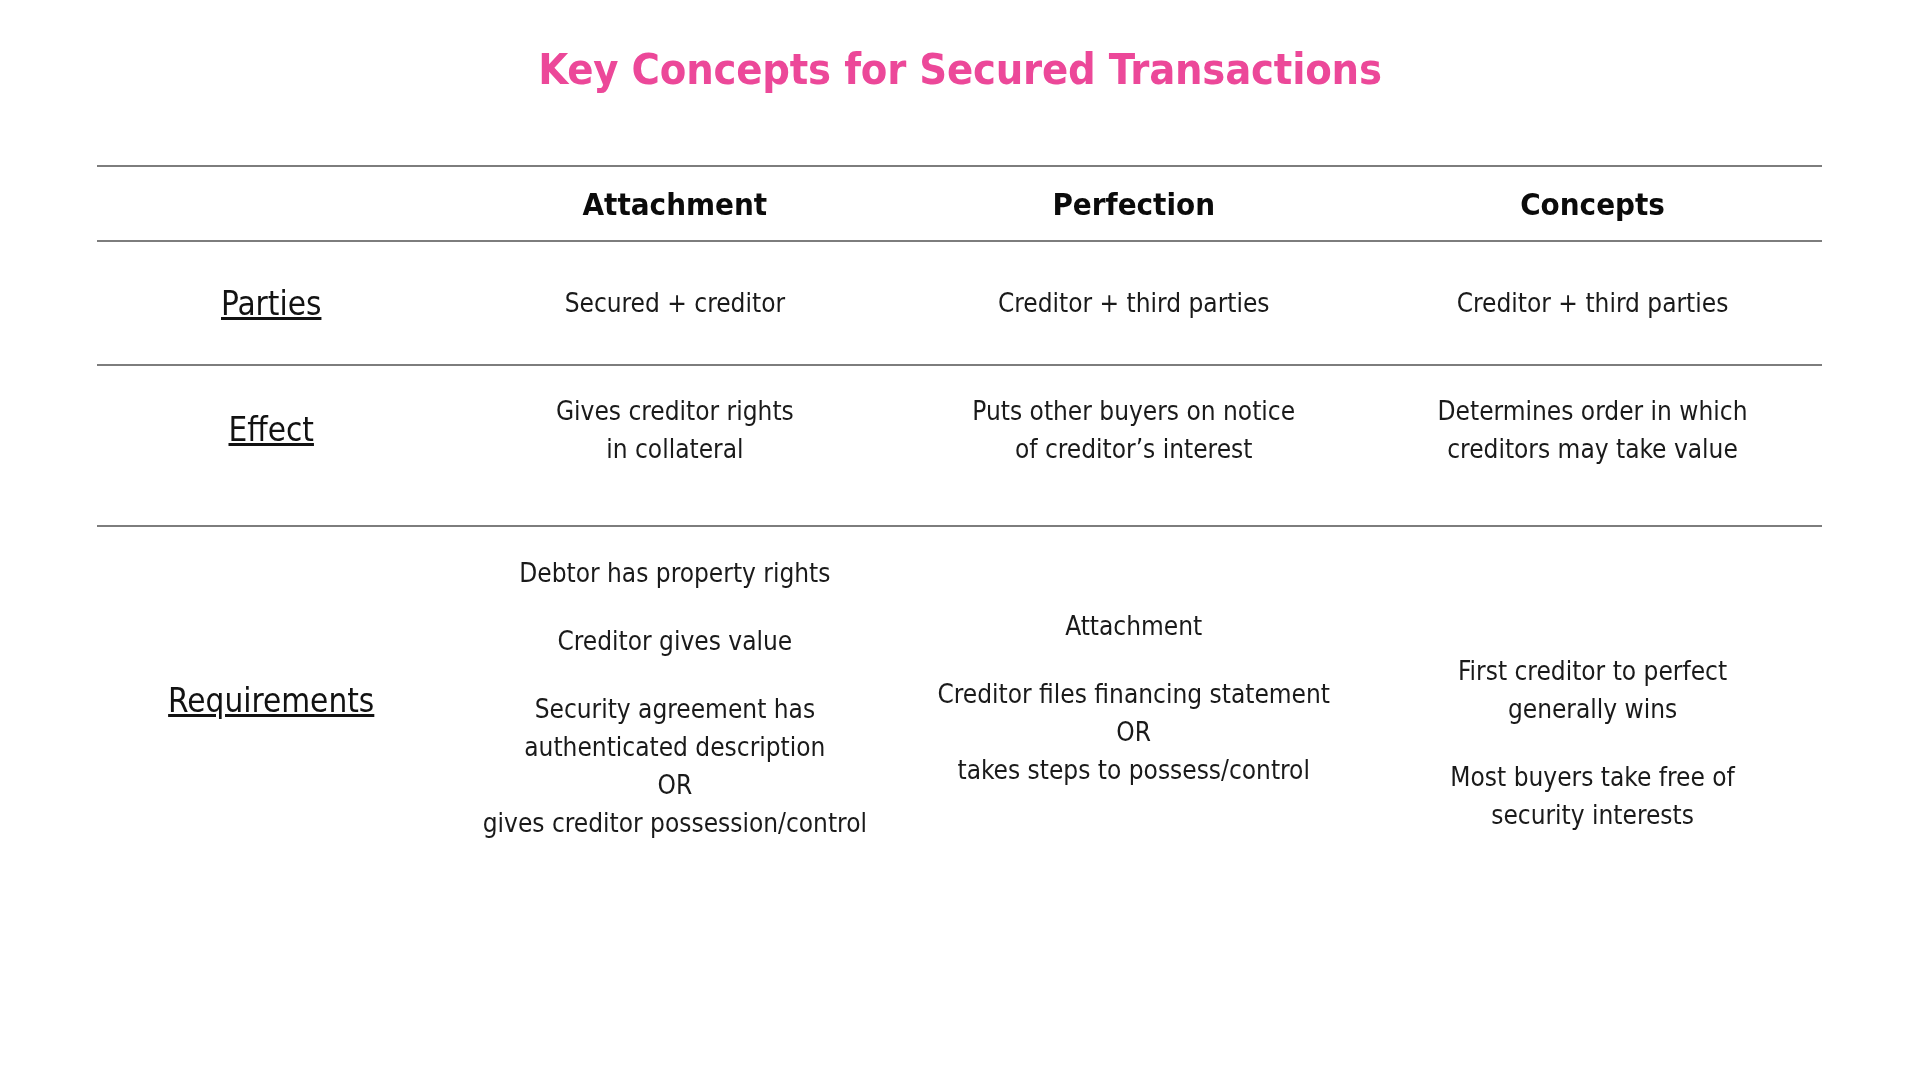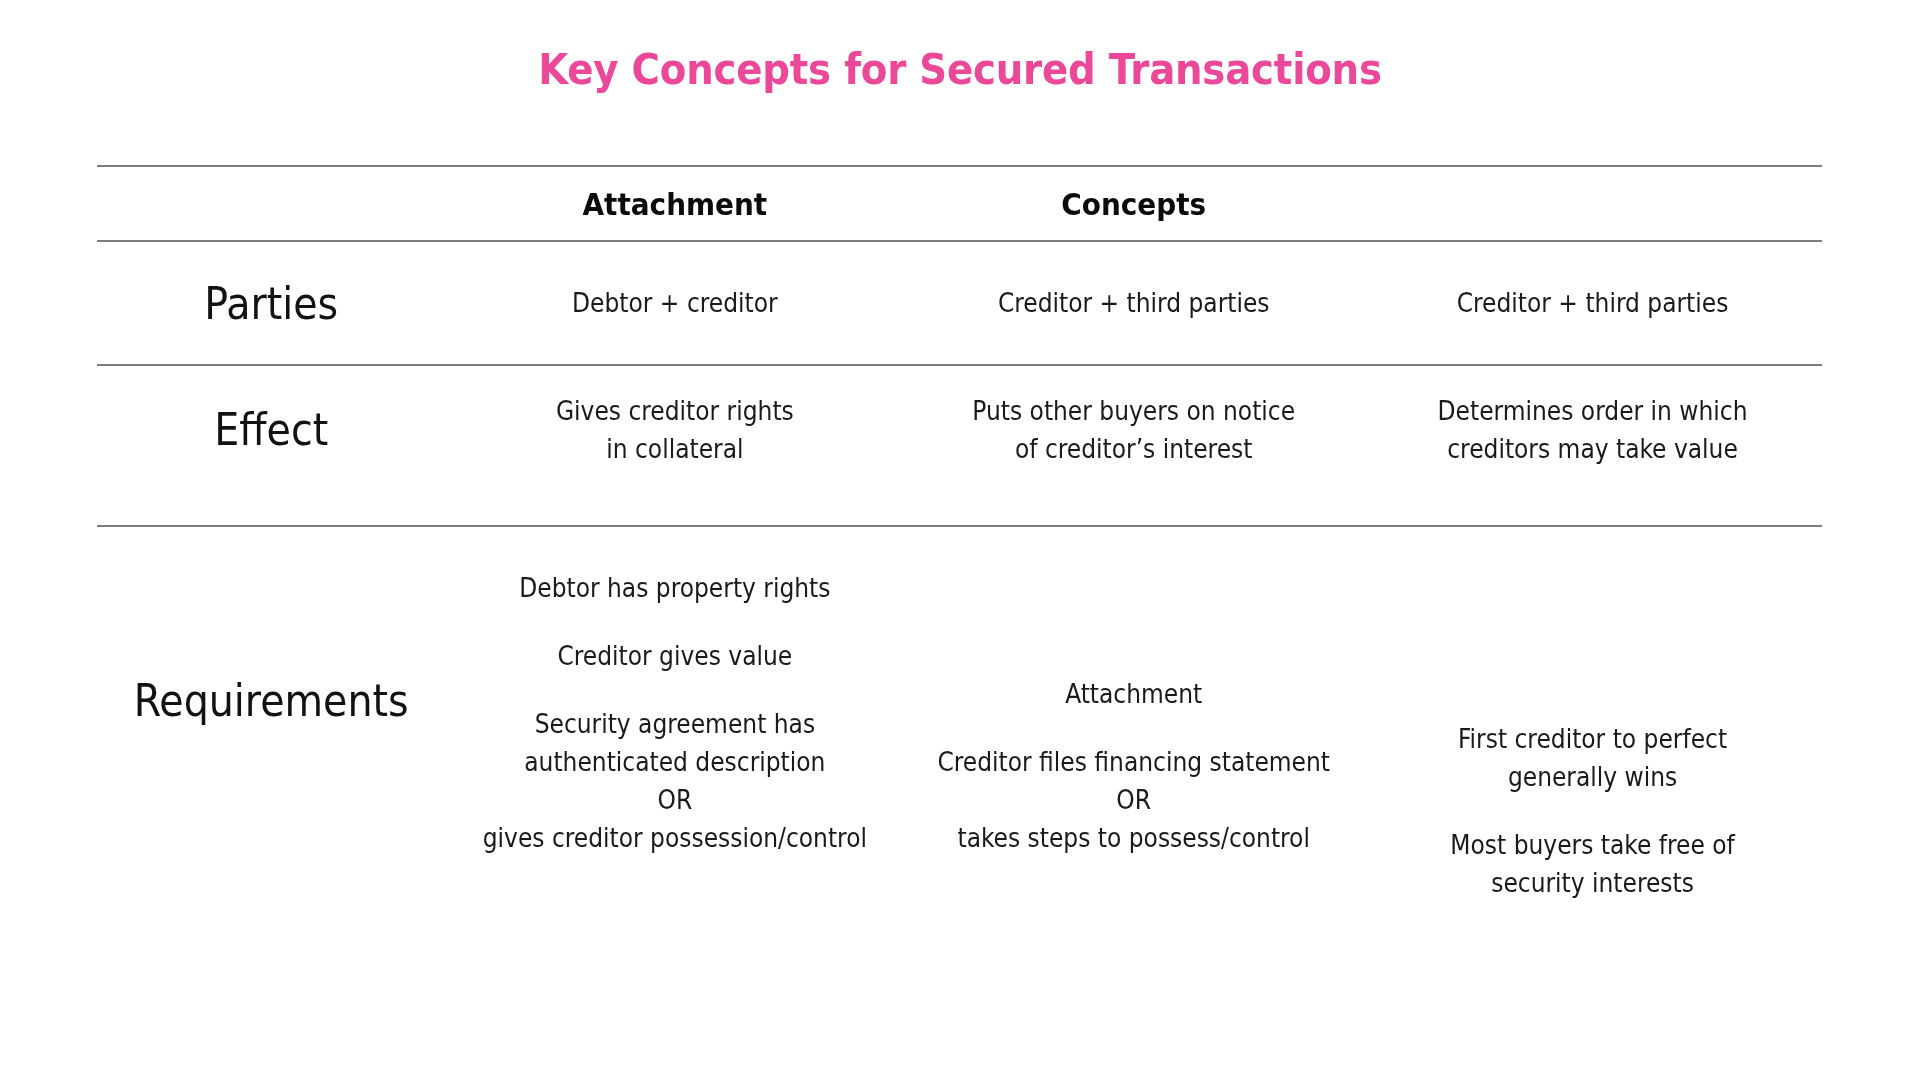--- a/index.html
+++ b/index.html
@@ -79,45 +79,46 @@
     font-size: 31px;
     color: #0b0b0b;
     letter-spacing: 0px;
     white-space: nowrap;
   }
 
   
   .row-label {
     font-family: "DejaVu Sans Condensed", "Liberation Sans Narrow", "Liberation Sans", sans-serif;
     font-weight: 300;
-    font-size: 44px;
+    font-size: 33px;
     color: #121212;
     letter-spacing: 0px;
     white-space: nowrap;
+    text-decoration: underline;
   }
 
   
   .body-text {
     font-family: "DejaVu Sans Condensed", "Liberation Sans Narrow", "Liberation Sans", sans-serif;
     font-weight: 300;
     font-size: 26px;
     line-height: 38px;
     color: #1a1a1a;
     white-space: pre-line;
   }
 
   
   .row-parties { height: 122px; }
   .row-parties .cell { height: 122px; }
 
   .row-effect { height: 159px; }
   .row-effect .cell { height: 127px; }
 
   .row-req { height: 330px; }
-  .row-req .cell { height: 330px; align-items: flex-end; padding-top: 11px; }
+  .row-req .cell { height: 330px; align-items: center; padding-top: 11px; }
   .row-req .c-label.cell { align-items: center; padding-top: 16px; }
 
   .stack {
     display: flex;
     flex-direction: column;
     align-items: center;
     justify-content: flex-start;
     width: 100%;
   }
   .stack .para { margin: 0 0 30px 0; }
@@ -139,32 +140,35 @@
     <div class="rule"></div>
 
     <div class="row row-head">
       <div class="cell c-label">
         <span class="head-text"></span>
       </div>
       <div class="cell c-col">
         <span class="head-text">Attachment</span>
       </div>
       <div class="cell c-col">
+        <span class="head-text">Perfection</span>
+      </div>
+      <div class="cell c-col">
         <span class="head-text">Concepts</span>
       </div>
     </div>
 
     <div class="rule"></div>
 
     <div class="row row-parties">
       <div class="cell c-label">
         <span class="row-label">Parties</span>
       </div>
       <div class="cell c-col">
-        <span class="body-text">Debtor + creditor</span>
+        <span class="body-text">Secured + creditor</span>
       </div>
       <div class="cell c-col">
         <span class="body-text">Creditor + third parties</span>
       </div>
       <div class="cell c-col">
         <span class="body-text">Creditor + third parties</span>
       </div>
     </div>
 
     <div class="rule"></div>

